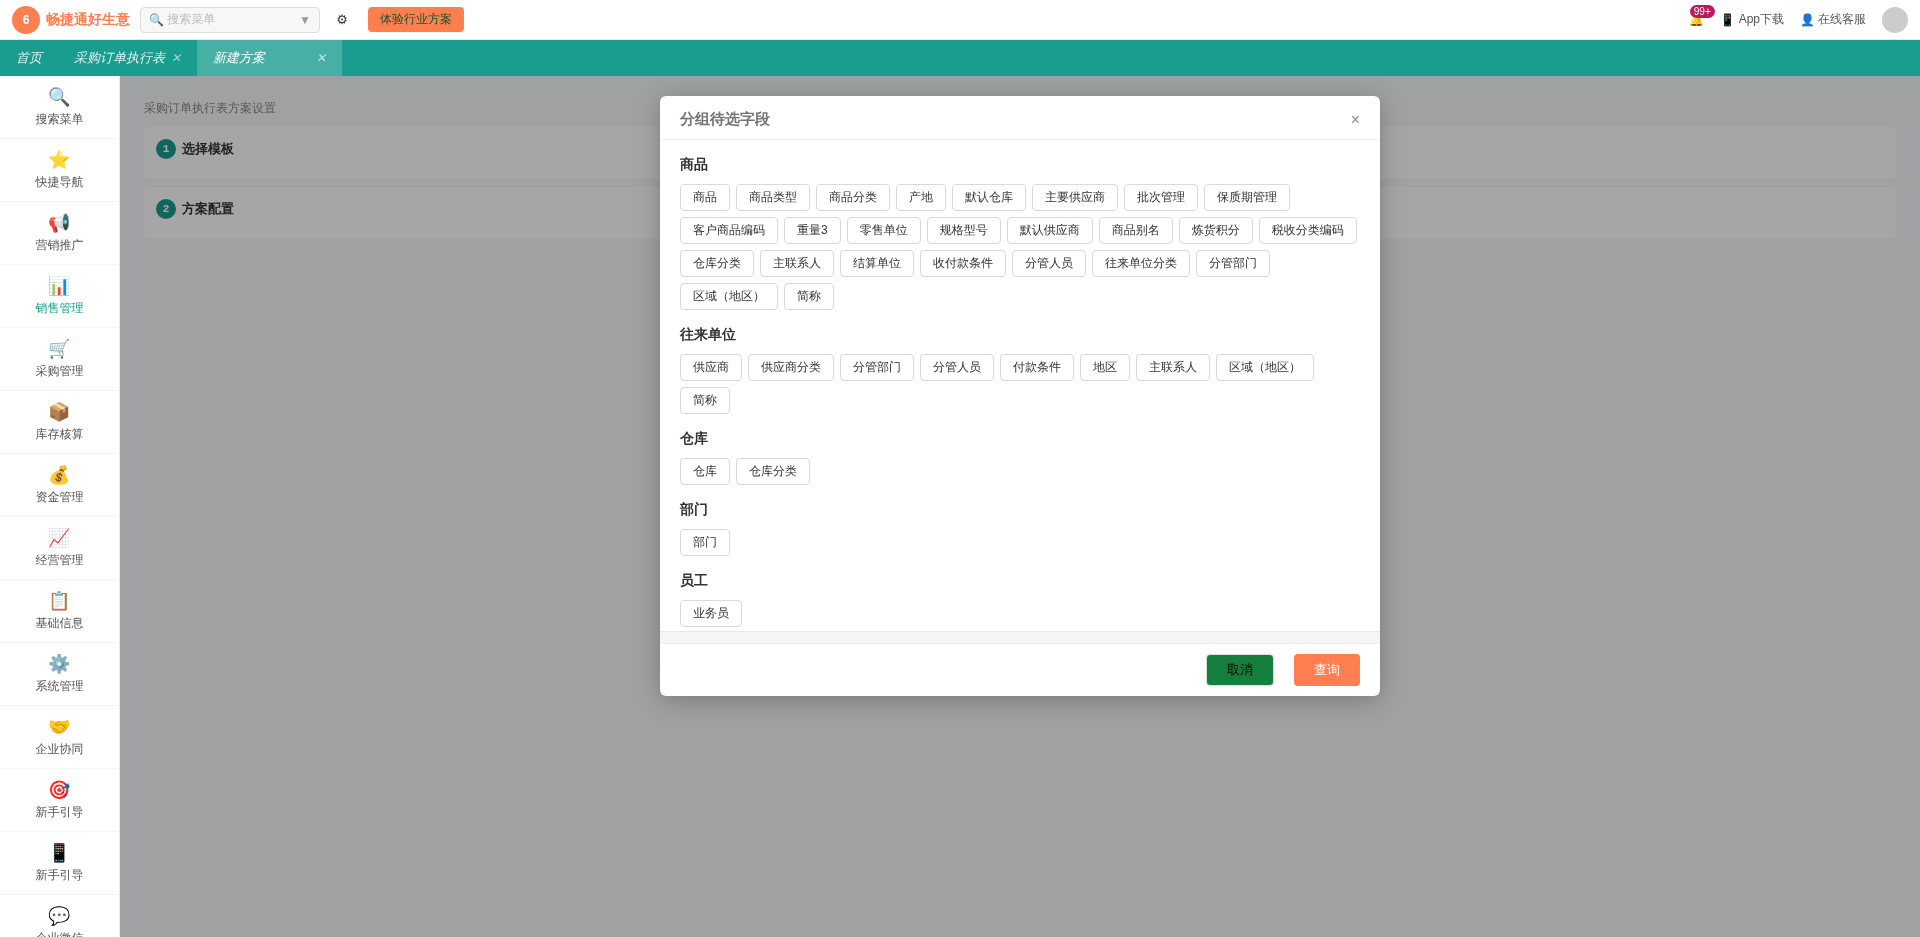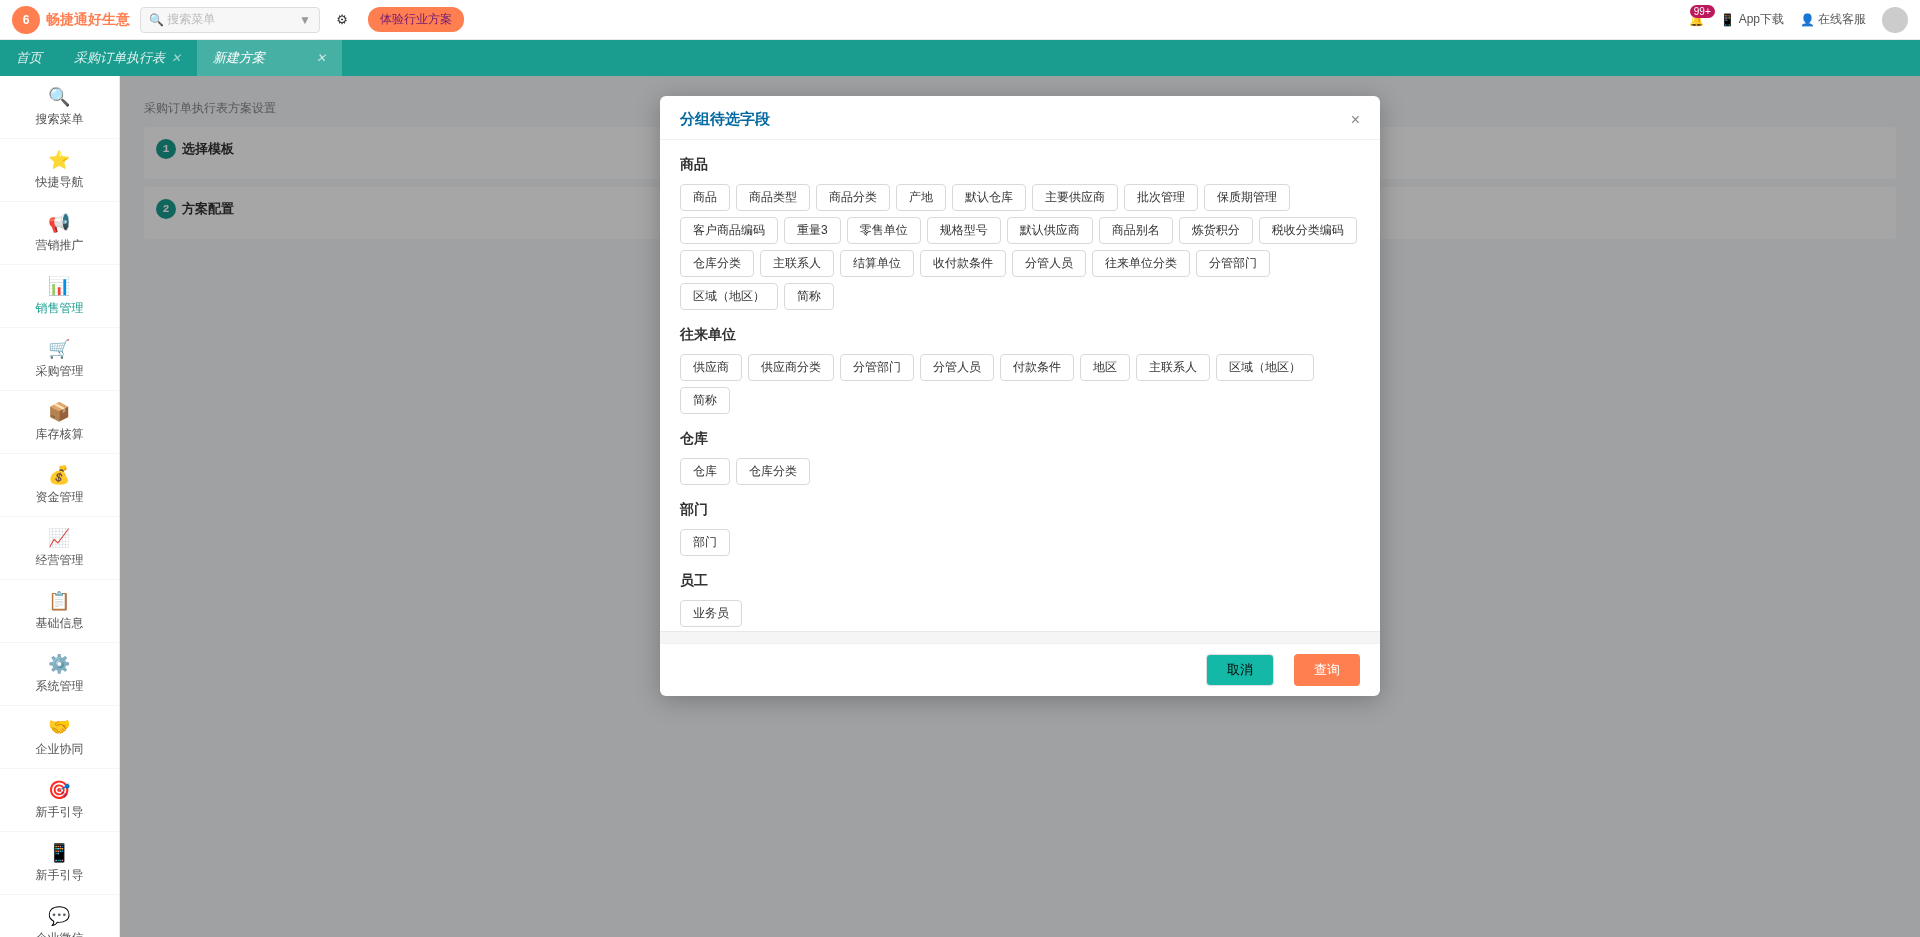--- a/index.html
+++ b/index.html
@@ -39,23 +39,23 @@
       display: flex; align-items: center;
       padding: 0 8px;
       background: #f7f7f7;
       color: #999;
       font-size: 12px;
       margin-left: 8px;
     }
     .top-btn-experience {
       margin-left: 12px;
       background: #ff7f50;
-      color: #701a75;
+      color: #14532d;
       border: none;
-      border-radius: 12px;
+      border-radius: 4px;
       padding: 4px 12px;
       cursor: pointer;
       font-size: 12px;
     }
     .top-right {
       margin-left: auto;
       display: flex; align-items: center; gap: 16px;
       font-size: 12px;
     }
     .badge-container { position: relative; display: inline-flex; align-items: center; }
@@ -163,41 +163,41 @@
       display: flex; flex-direction: column;
       box-shadow: 0 4px 24px rgba(0,0,0,0.25);
       position: relative;
     }
     .modal-header {
       display: flex; align-items: center; justify-content: space-between;
       padding: 14px 20px 10px;
       border-bottom: 1px solid #f0f0f0;
       flex-shrink: 0;
     }
-    .modal-title { font-size: 15px; font-weight: bold; color: #0369a1; }
+    .modal-title { font-size: 15px; font-weight: bold; color: #737373; }
     .modal-close {
       cursor: pointer; color: #888; font-size: 16px;
       background: none; border: none;
     }
     .modal-body {
       padding: 16px 20px;
       overflow-y: auto;
       flex: 1;
     }
     .modal-footer {
       display: flex; justify-content: flex-end; gap: 10px;
       padding: 10px 20px;
       border-top: 1px solid #f0f0f0;
       flex-shrink: 0;
     }
     .btn-cancel {
       padding: 6px 20px;
       border: 1px solid #ddd;
       border-radius: 4px;
-      background: #14b8a6;
+      background: #15803d;
       cursor: pointer;
       font-size: 13px;
     }
     .btn-confirm {
       padding: 6px 20px;
       border: none;
       border-radius: 4px;
       background: #ff7f50;
       color: white;
       cursor: pointer;

